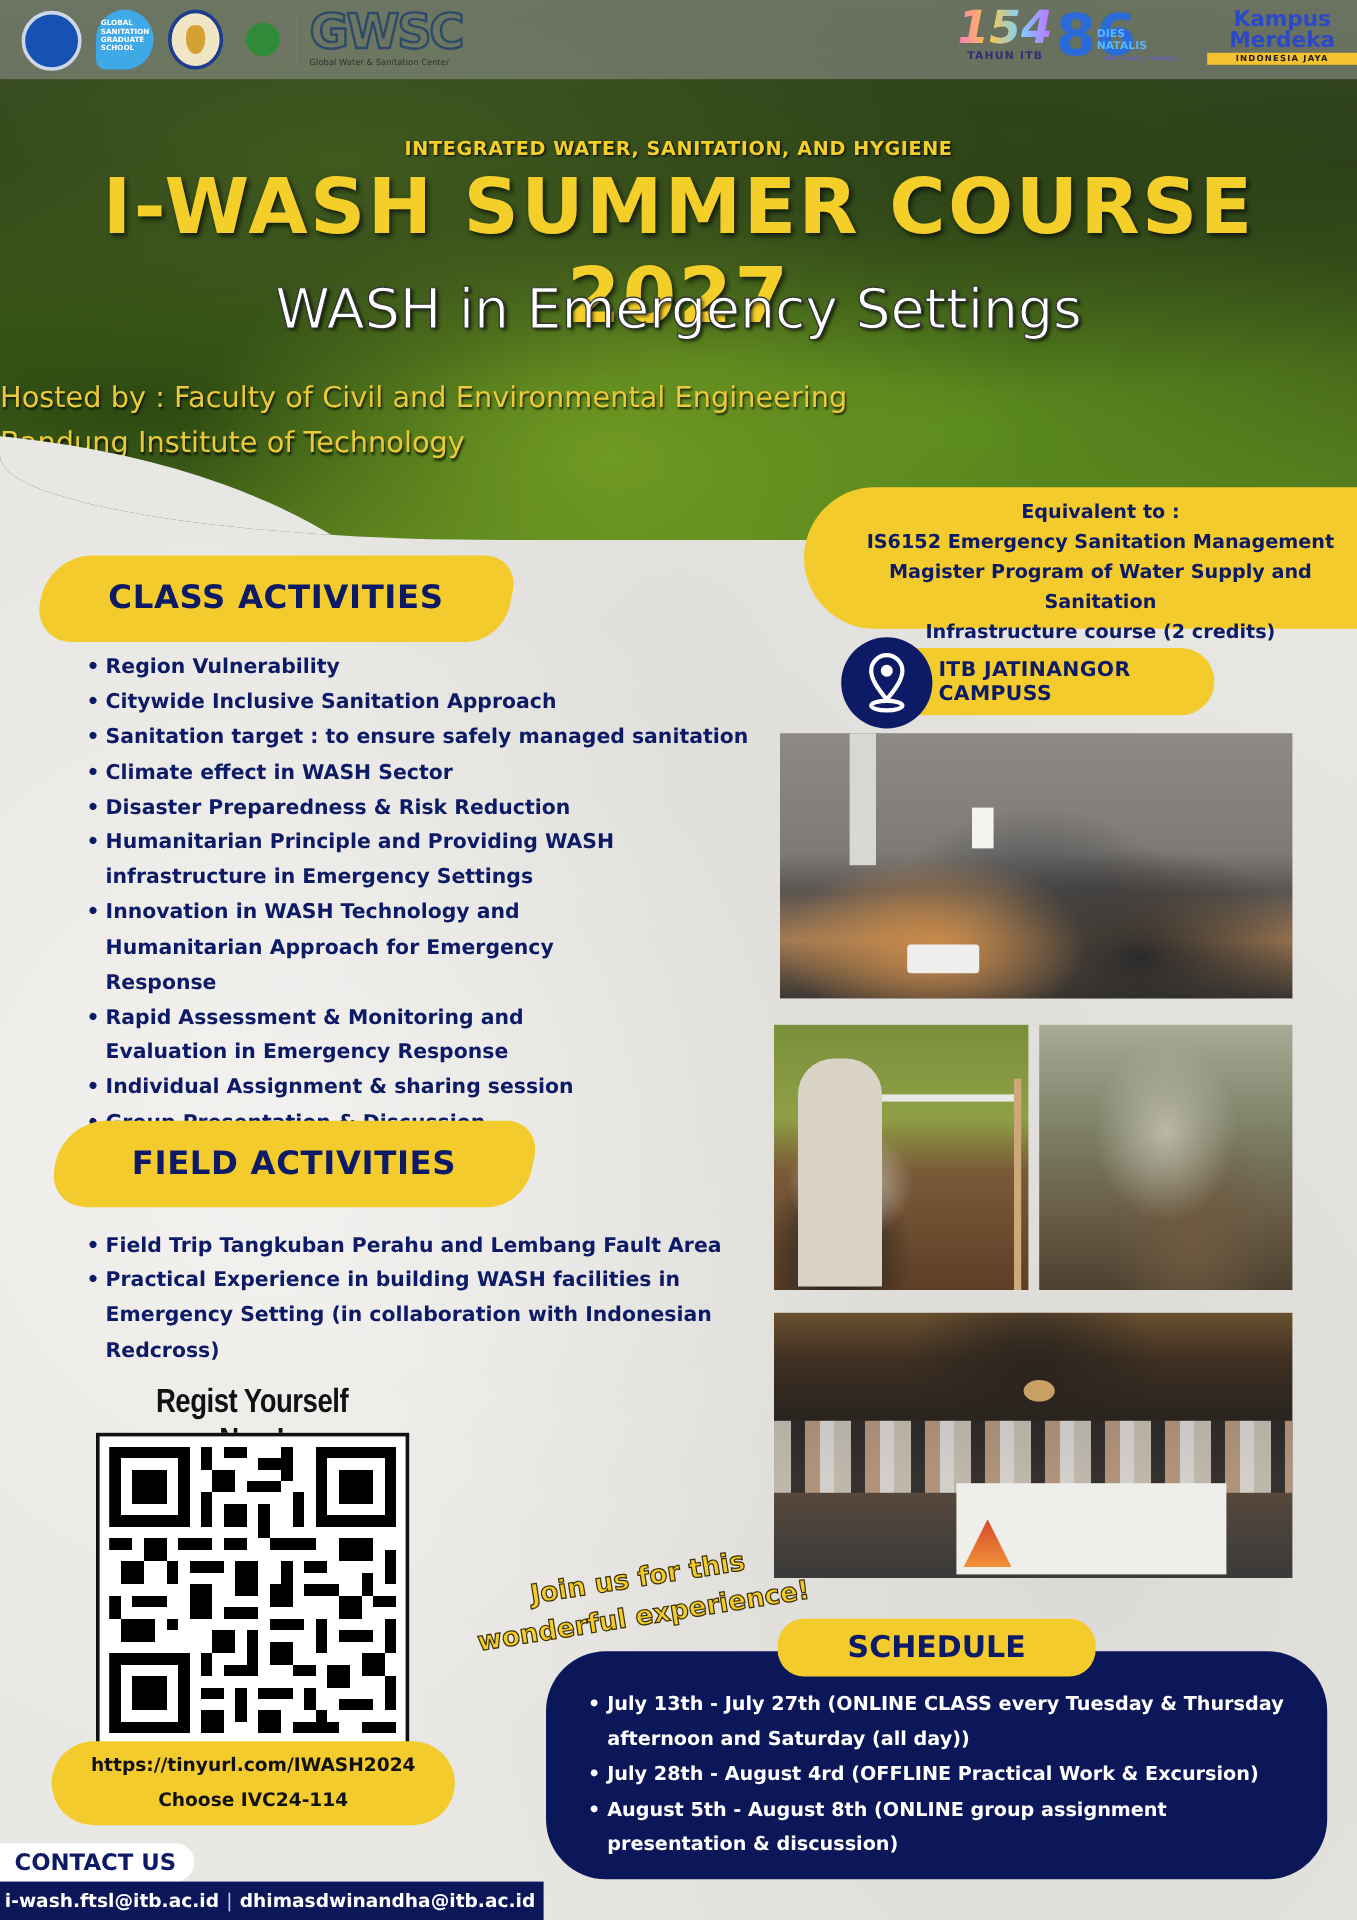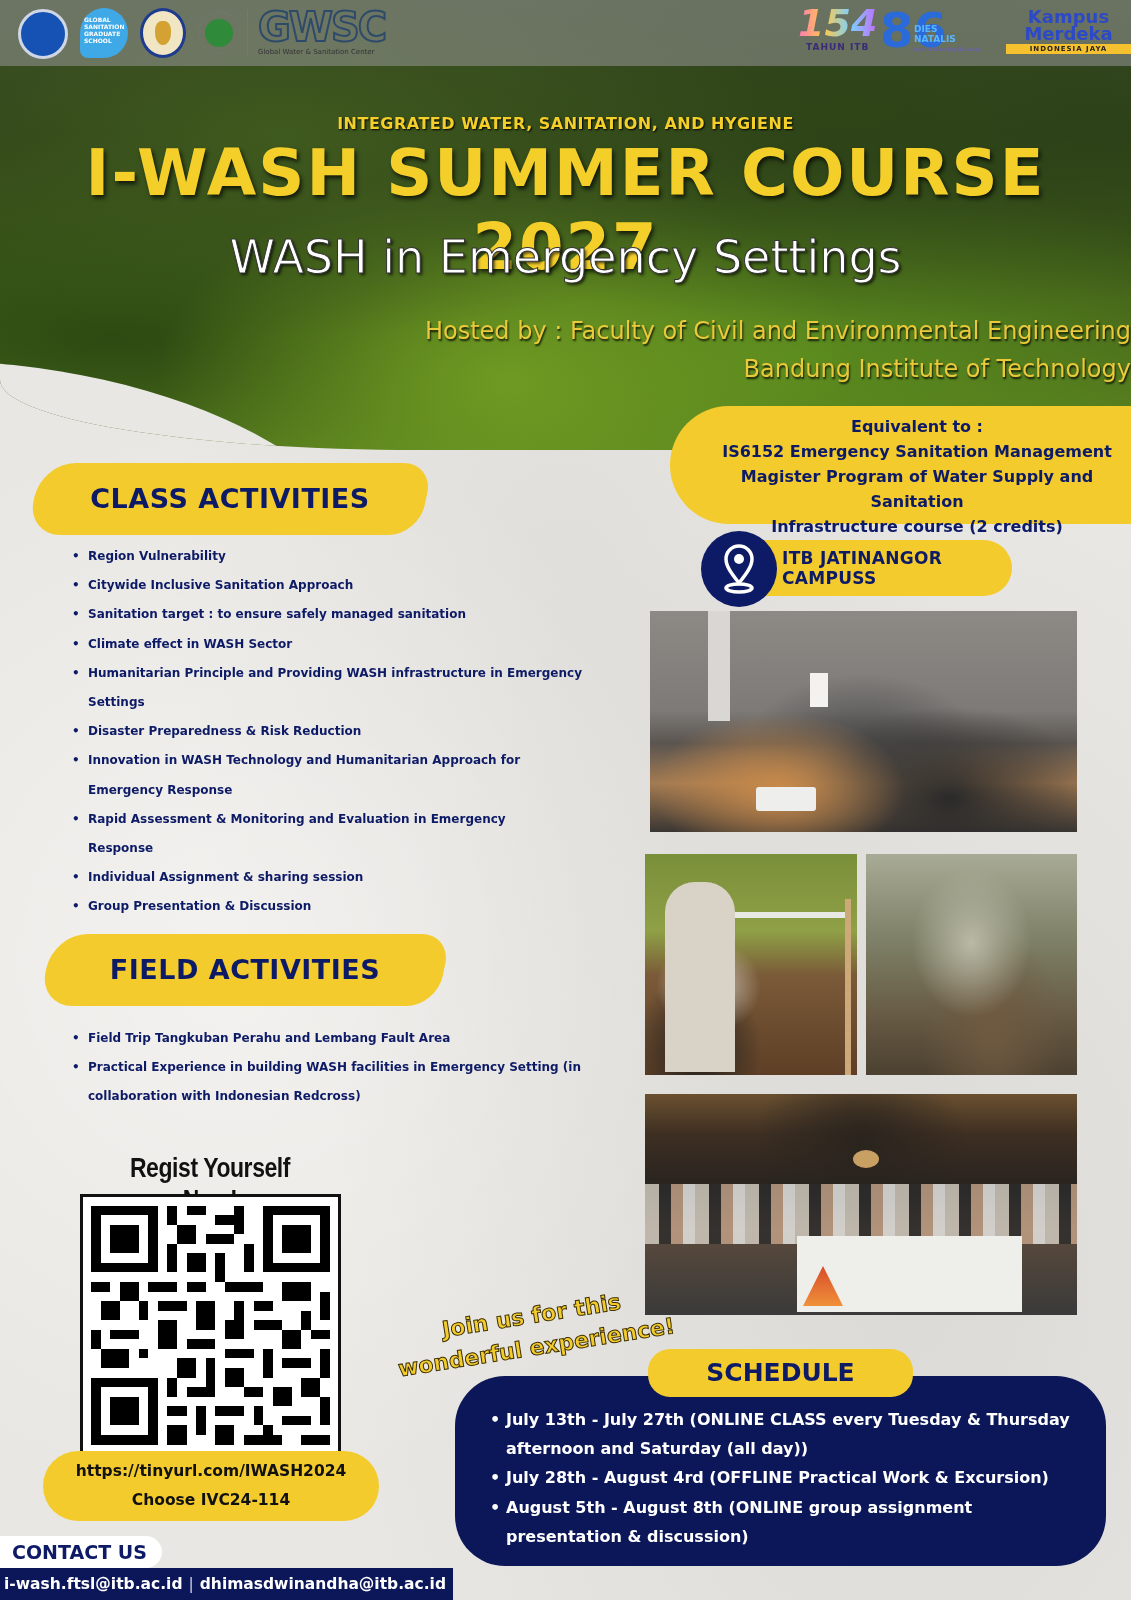--- a/index.html
+++ b/index.html
@@ -68,21 +68,21 @@
     position: absolute; left: 0; top: 136px; width: 1131px; text-align: center;
     font-family: "DejaVu Sans", sans-serif; font-weight: bold; font-size: 64px; color: #f4cf2a;
     letter-spacing: 2px; text-shadow: 2px 3px 4px rgba(0,0,0,0.7);
   }
   .hero-subtitle {
     position: absolute; left: 0; top: 230px; width: 1131px; text-align: center;
     font-family: "DejaVu Sans", sans-serif; font-size: 46px; color: #ffffff;
     -webkit-text-stroke: 1px #333; text-shadow: 2px 2px 3px rgba(0,0,0,0.7);
   }
   .hero-host {
-    position: absolute; left: 0; top: 312px; width: 1131px; text-align: right;
+    position: absolute; left: 0; top: 312px; width: 1131px; text-align: left;
     font-family: "DejaVu Sans", sans-serif; font-size: 24px; color: #eac93a;
     line-height: 38px; text-shadow: 1px 2px 2px rgba(0,0,0,0.8);
   }
 
   
   .equiv {
     position: absolute; left: 670px; top: 406px; width: 470px; height: 118px;
     background: #f4cb2c; border-radius: 60px 0 0 60px;
     text-align: center; color: #0d1a66; font-size: 16px; font-weight: bold; line-height: 25px;
     padding-top: 8px; padding-left: 24px;
@@ -107,21 +107,21 @@
     transform: skewX(-12deg);
   }
   .section-tab span {
     display: block; transform: skewX(12deg); text-align: center; line-height: 72px;
     font-weight: bold; font-size: 27px; color: #0d1a66; letter-spacing: 0.5px;
   }
   .tab-class { left: 34px; top: 463px; width: 392px; }
   .tab-field { left: 46px; top: 934px; width: 398px; }
 
   
-  .bullets { position: absolute; list-style: none; font-size: 12px; font-weight: bold; color: #0d1a66; }
+  .bullets { position: absolute; list-style: none; font-size: 17px; font-weight: bold; color: #0d1a66; }
   .bullets li { position: relative; padding-left: 16px; line-height: 29.2px; }
   .bullets li::before { content: "\2022"; position: absolute; left: 0; top: 0; }
   .class-list { left: 72px; top: 542px; width: 560px; }
   .field-list { left: 72px; top: 1024px; width: 560px; }
 
   
   .photo { position: absolute; overflow: hidden; }
   .photo-classroom {
     left: 650px; top: 611px; width: 427px; height: 221px;
     background:
@@ -271,22 +271,22 @@
 </div>
 
 <div class="section-tab tab-class">
   <span>CLASS ACTIVITIES</span>
 </div>
 <ul class="bullets class-list">
   <li>Region Vulnerability</li>
   <li>Citywide Inclusive Sanitation Approach</li>
   <li>Sanitation target : to ensure safely managed sanitation</li>
   <li>Climate effect in WASH Sector</li>
+  <li>Disaster Preparedness &amp; Risk Reduction</li>
   <li style="width:540px">Humanitarian Principle and Providing WASH infrastructure in Emergency Settings</li>
-  <li>Disaster Preparedness &amp; Risk Reduction</li>
   <li style="width:470px">Innovation in WASH Technology and Humanitarian Approach for Emergency Response</li>
   <li style="width:460px">Rapid Assessment &amp; Monitoring and Evaluation in Emergency Response</li>
   <li>Individual Assignment &amp; sharing session</li>
   <li>Group Presentation &amp; Discussion</li>
 </ul>
 
 <div class="section-tab tab-field">
   <span>FIELD ACTIVITIES</span>
 </div>
 <ul class="bullets field-list">

